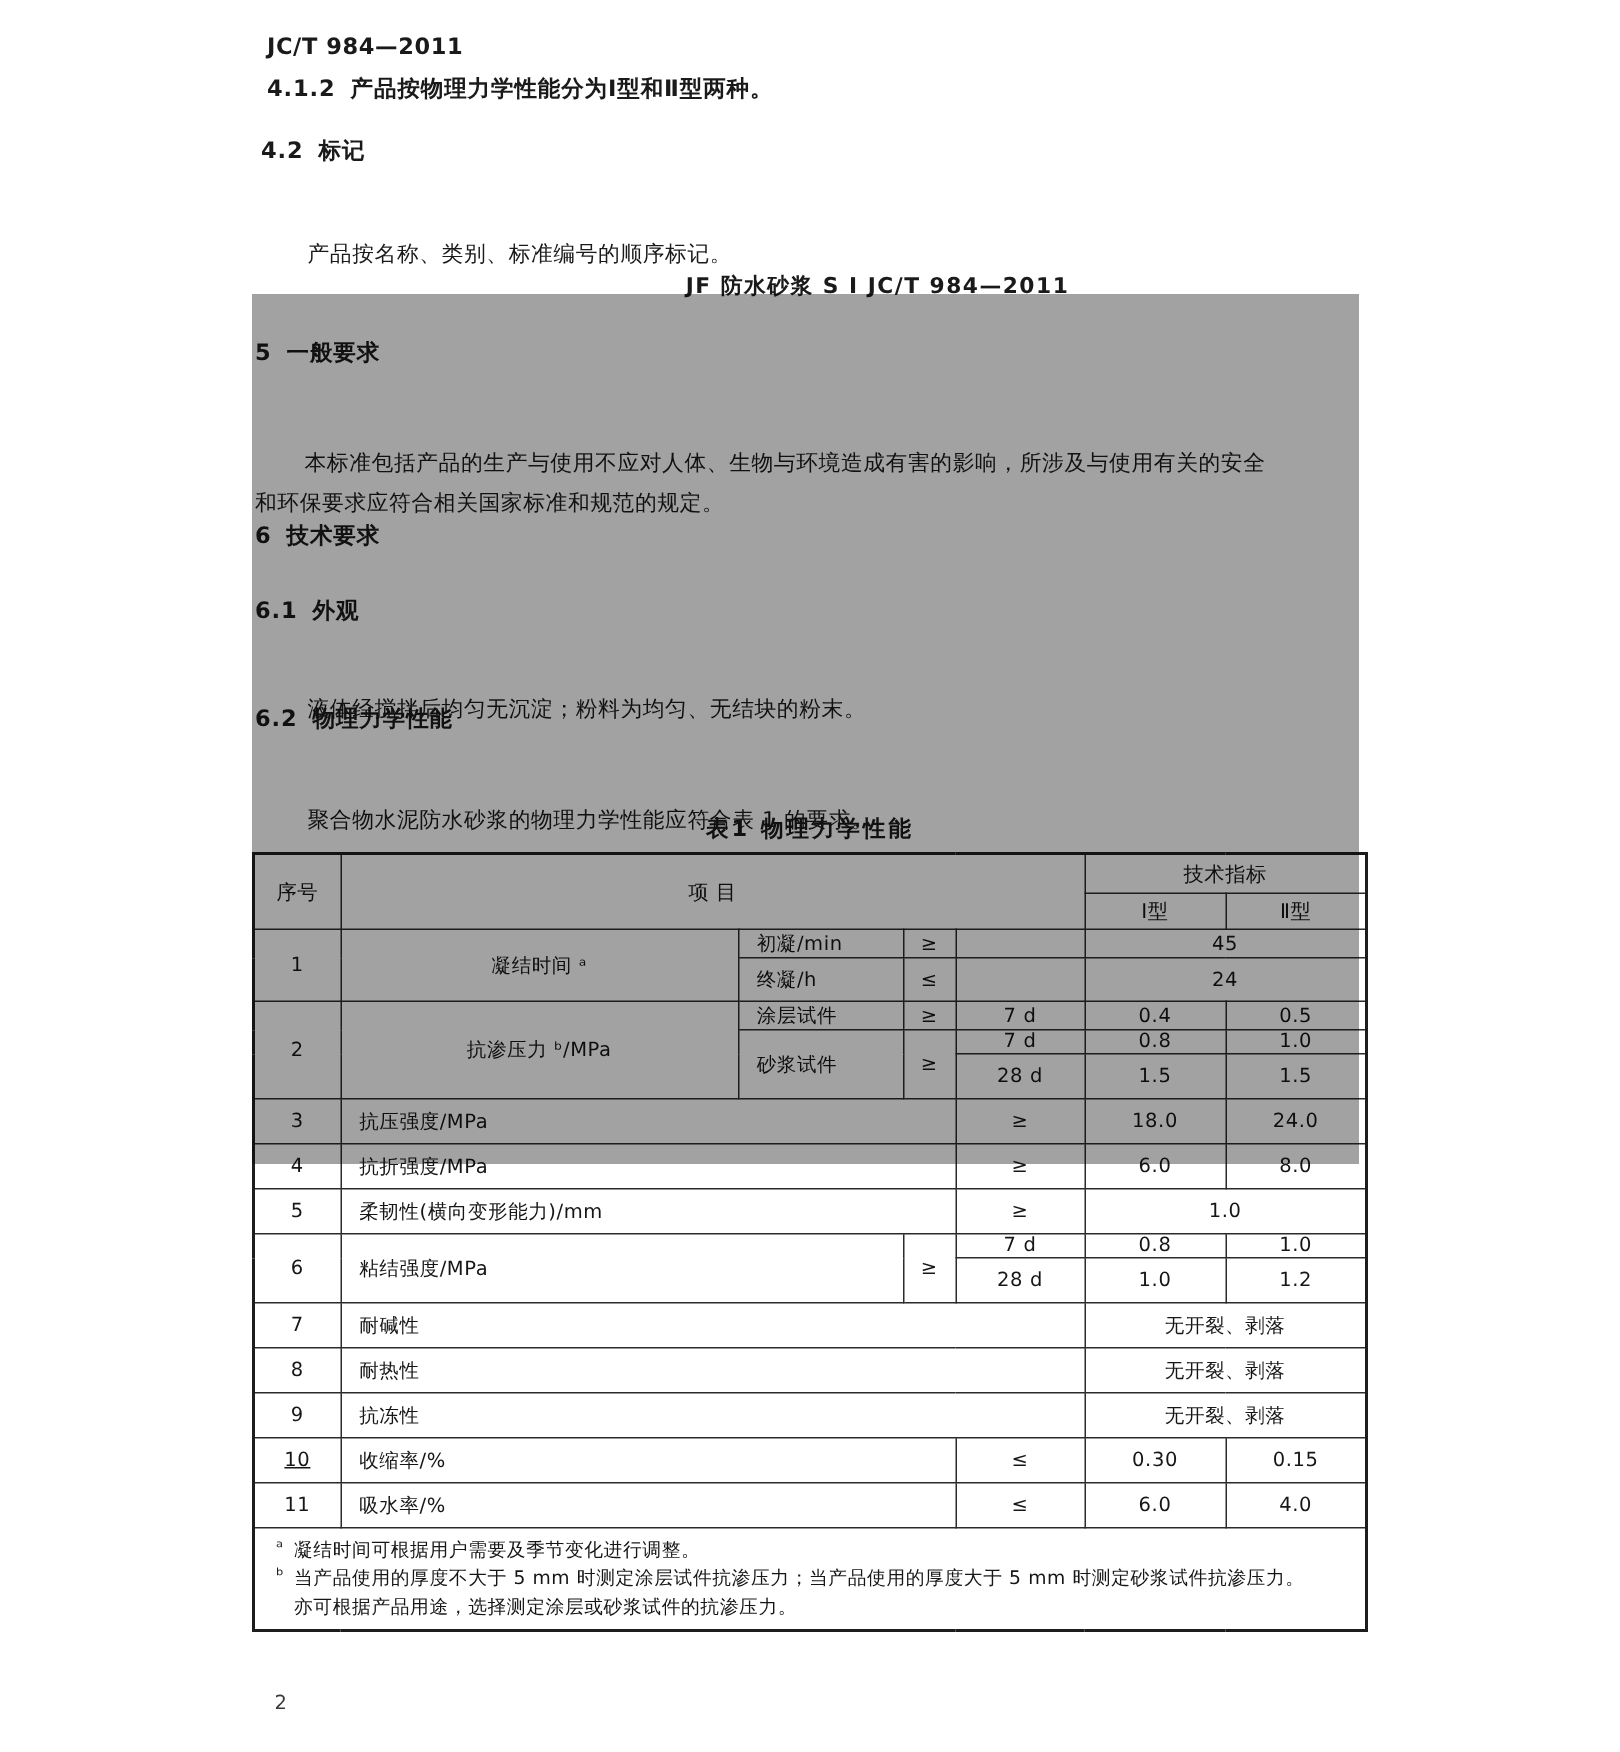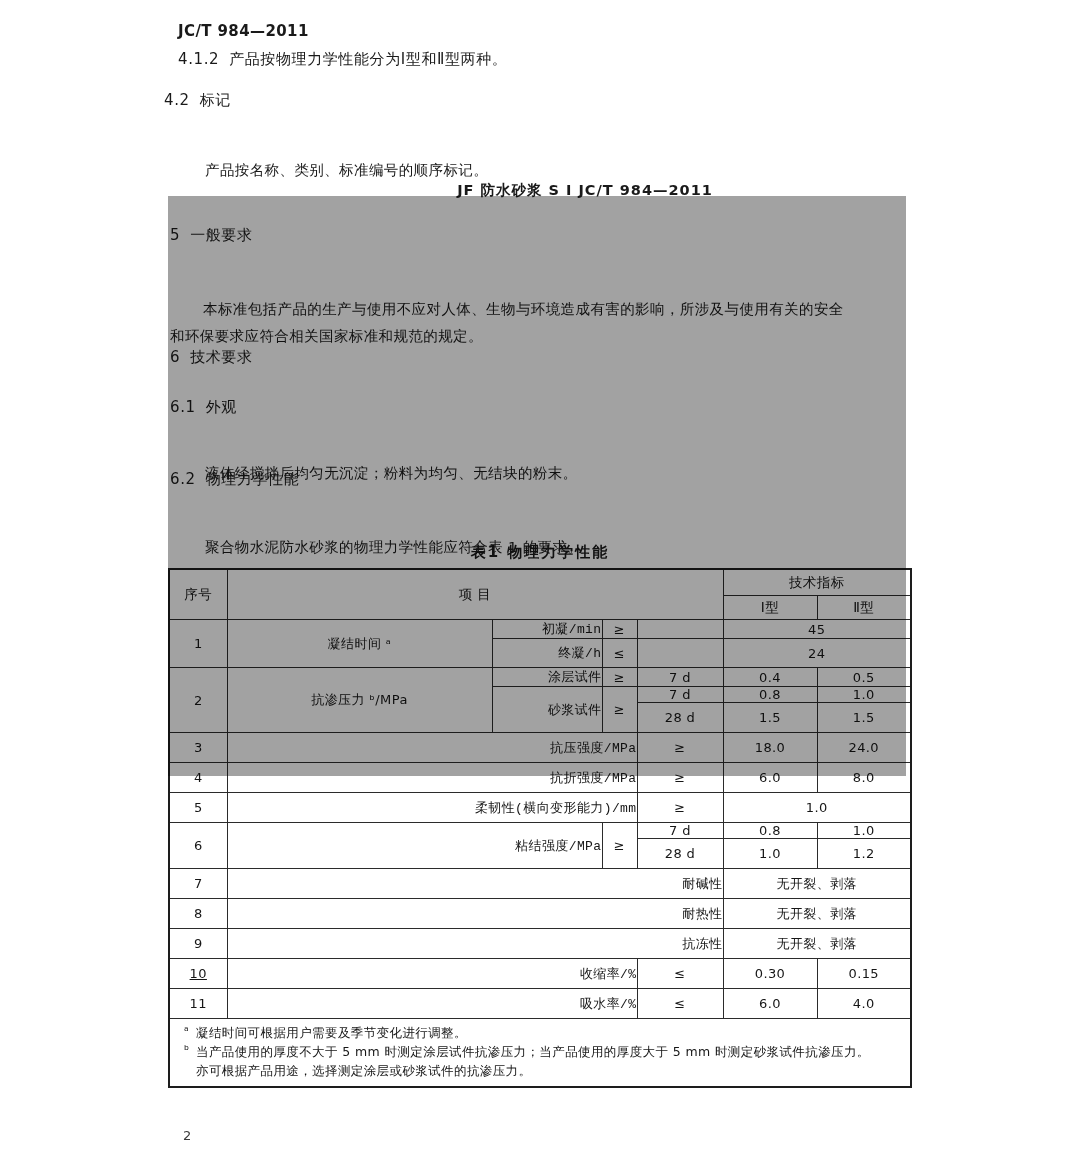--- a/index.html
+++ b/index.html
@@ -42,21 +42,21 @@
     left: 178px;
     top: 22px;
     font-size: 15px;
     font-weight: bold;
     letter-spacing: .4px;
   }
 
   .clause {
     position: absolute;
     font-size: 15px;
-    font-weight: normal;
+    font-weight: bold;
     letter-spacing: .6px;
     white-space: nowrap;
   }
   .clause .num { margin-right: 10px; }
 
   .para {
     position: absolute;
     font-size: 14.5px;
     letter-spacing: .4px;
     line-height: 1.62;
@@ -97,21 +97,21 @@
     font-size: 13px;
   }
   table.main td, table.main th {
     border: 1px solid #2b2b2b;
     padding: 0;
     font-weight: normal;
     color: #161616;
     letter-spacing: .4px;
   }
   .c { text-align: center; }
-  .l { text-align: right; padding-left: 12px !important; font-family: Liberation Mono, monospace; }
+  .l { text-align: left; padding-left: 12px !important; }
 
   .h-th { font-weight: bold; font-size: 13.5px; letter-spacing: 1.5px; }
   .itemhdr { letter-spacing: 12px; padding-left: 12px; }
 
   .outer { border: 2px solid #1d1d1d !important; }
 
   .note-cell {
     font-size: 12.5px;
     line-height: 1.5;
     padding: 5px 8px 6px 10px !important;
@@ -135,21 +135,21 @@
 <body>
 
 <div id="page">
 
   <div class="hdr">JC/T 984—2011</div>
 
   <div class="clause" style="left:178px; top:50px;">
     <span class="num">4.1.2</span><span>产品按物理力学性能分为Ⅰ型和Ⅱ型两种。</span>
   </div>
 
-  <div class="clause" style="left:164px; top:91px;">
+  <div class="clause" style="left:174px; top:91px;">
     <span class="num">4.2</span><span>标记</span>
   </div>
 
   <div class="para" style="left:205px; top:131px;">产品按名称、类别、标准编号的顺序标记。</div>
   <div class="centered" style="left:0; right:0; top:181px; padding-left:90px;">JF 防水砂浆   S  Ⅰ  JC/T 984—2011</div>
 
   <div class="clause" style="left:170px; top:226px;">
     <span class="num">5</span><span>一般要求</span>
   </div>
   <div class="para" style="left:203px; top:270px;">本标准包括产品的生产与使用不应对人体、生物与环境造成有害的影响，所涉及与使用有关的安全</div>

